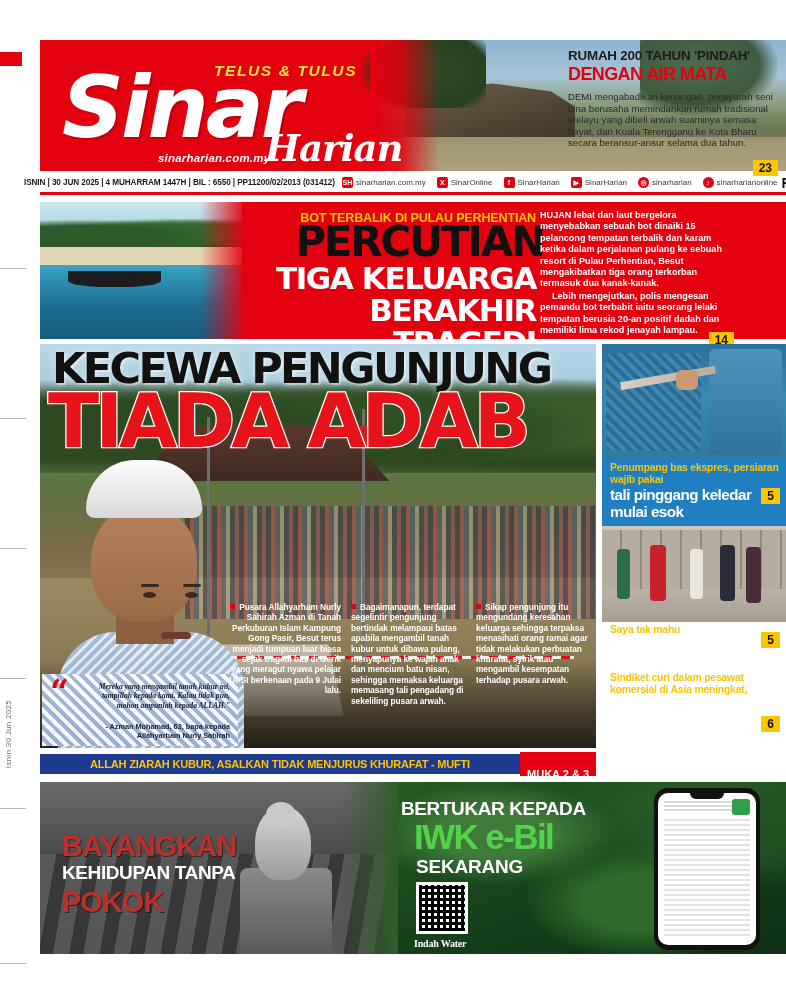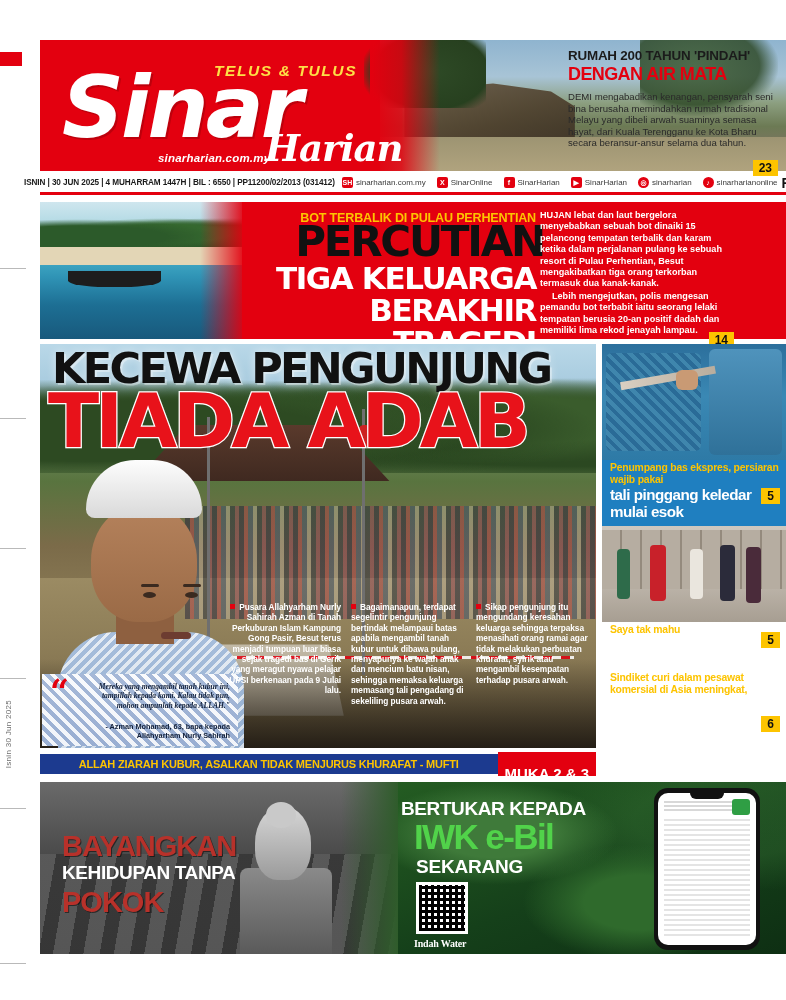--- a/index.html
+++ b/index.html
@@ -274,21 +274,21 @@
 
   
   .strap {
     position: absolute; left: 40px; top: 754px; width: 556px; height: 20px;
     background: #1c3a8f; display: flex; align-items: center; justify-content: flex-end;
   }
   .strap-txt {
     flex: 1; text-align: center; font-size: 11px; font-weight: 700; color: #fdc400; letter-spacing: -.2px;
   }
   .strap-muka {
-    background: #e3000f; color: #fff; font-size: 15px; font-weight: 700;
+    background: #e3000f; color: #fff; font-size: 11px; font-weight: 700;
     height: 20px; line-height: 20px; padding: 12px 7px;
   }
 
   
   .side { position: absolute; left: 602px; top: 344px; width: 184px; height: 430px; }
 
   .s1 { position: absolute; left: 0; top: 0; width: 184px; height: 182px; background: #1f7fc0; overflow: hidden; }
   .s1-photo { position: absolute; left: 0; top: 0; width: 184px; height: 116px;
     background: linear-gradient(180deg,#2c6f9c 0%, #3a88b4 45%, #2e7aa6 100%); }
   .s1-photo .seat { position:absolute; left:2%; top:8%; width:52%; height:84%;

